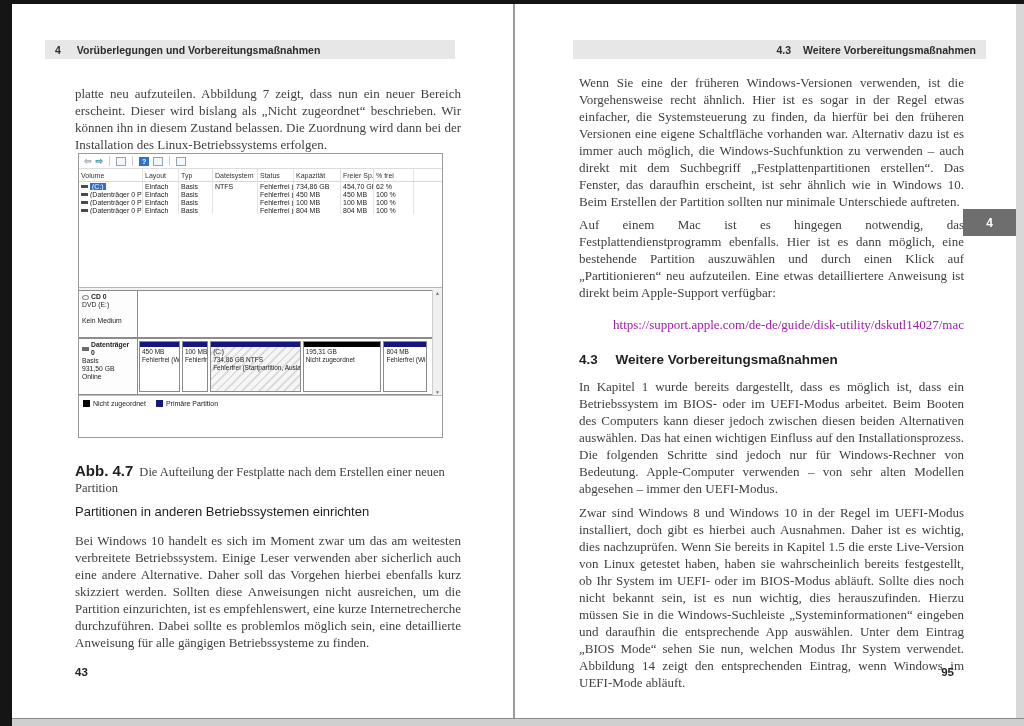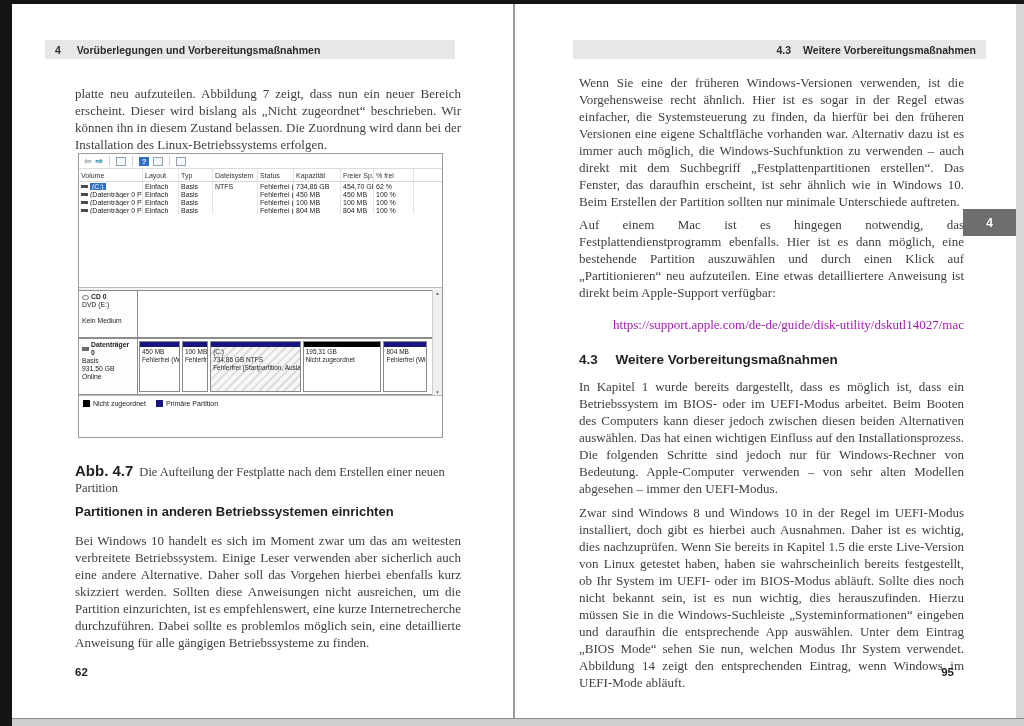--- a/index.html
+++ b/index.html
@@ -25,21 +25,21 @@
   .runhead-l{left:33px;width:410px;padding-left:10px;box-sizing:border-box;}
   .runhead-r{left:58px;width:413px;justify-content:flex-end;padding-right:10px;box-sizing:border-box;}
   .runhead .num{margin-right:16px;}
   .runhead-r .num{margin-right:12px;}
 
   
   .para{position:absolute;left:63px;width:386px;font-size:13px;line-height:17px;color:#3e3e3e;
     text-align:justify;}
   .page-right .para{left:64px;width:385px;}
   .subhead{position:absolute;left:63px;width:390px;font-family:"Liberation Sans", sans-serif;
-    font-weight:bold;font-size:13px;color:#1f1f1f;}
+    font-weight:normal;font-size:13px;color:#1f1f1f;}
   .secthead{position:absolute;left:64px;width:390px;font-family:"Liberation Sans", sans-serif;
     font-weight:bold;font-size:13.5px;color:#1f1f1f;}
   .secthead .num{margin-right:14px;}
   .link{color:#a21caf;text-align:right;cursor:pointer;}
   .pagenum{position:absolute;font-family:"Liberation Sans", sans-serif;font-weight:bold;
     font-size:11.5px;color:#222;}
   .caption{position:absolute;left:63px;width:392px;font-size:12.5px;line-height:16px;color:#3e3e3e;}
   .caption b{font-family:"Liberation Sans", sans-serif;font-size:15px;color:#222;margin-right:6px;}
   .chapter-tab{position:absolute;left:448px;top:205px;width:53px;height:27px;background:#6e6e6e;
     color:#fff;font-family:"Liberation Sans", sans-serif;font-weight:bold;font-size:12px;
@@ -280,21 +280,21 @@
   </div>
 
   <p class="caption" style="top:446px;">
     <b>Abb. 4.7</b><span>Die Aufteilung der Festplatte nach dem Erstellen einer neuen Partition</span>
   </p>
 
   <h3 class="subhead" style="top:500px;margin:0;">Partitionen in anderen Betriebssystemen einrichten</h3>
 
   <p class="para" style="top:528px;margin:0;">Bei Windows 10 handelt es sich im Moment zwar um das am weitesten verbreitete Betriebssystem. Einige Leser verwenden aber sicherlich auch eine andere Alternative. Daher soll das Vorgehen hierbei ebenfalls kurz skizziert werden. Sollten diese Anweisungen nicht ausreichen, um die Partition einzurichten, ist es empfehlenswert, eine kurze Internetrecherche durchzuführen. Dabei sollte es problemlos möglich sein, eine detaillierte Anweisung für alle gängigen Betriebssysteme zu finden.</p>
 
-  <div class="pagenum" style="left:63px;top:662px;">62</div>
+  <div class="pagenum" style="left:63px;top:662px;">43</div>
 </div>
 
 <div class="page page-right">
 
   <div class="runhead runhead-r">
     <span class="num">4.3</span>
     <span>Weitere Vorbereitungsmaßnahmen</span>
   </div>
 
   <p class="para" style="top:70px;margin:0;">Wenn Sie eine der früheren Windows-Versionen verwenden, ist die Vorgehensweise recht ähnlich. Hier ist es sogar in der Regel etwas einfacher, die Systemsteuerung zu finden, da hierfür bei den früheren Versionen eine eigene Schaltfläche vorhanden war. Alternativ dazu ist es immer auch möglich, die Windows-Suchfunktion zu verwenden – auch direkt mit dem Suchbegriff „Festplattenpartitionen erstellen“. Das Fenster, das daraufhin erscheint, ist sehr ähnlich wie in Windows 10. Beim Erstellen der Partition sollten nur minimale Unterschiede auftreten.</p>

